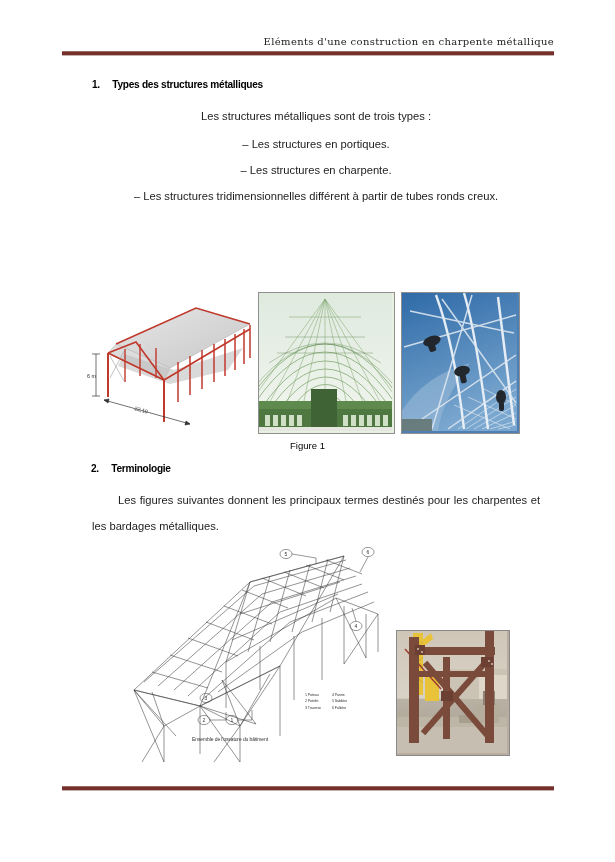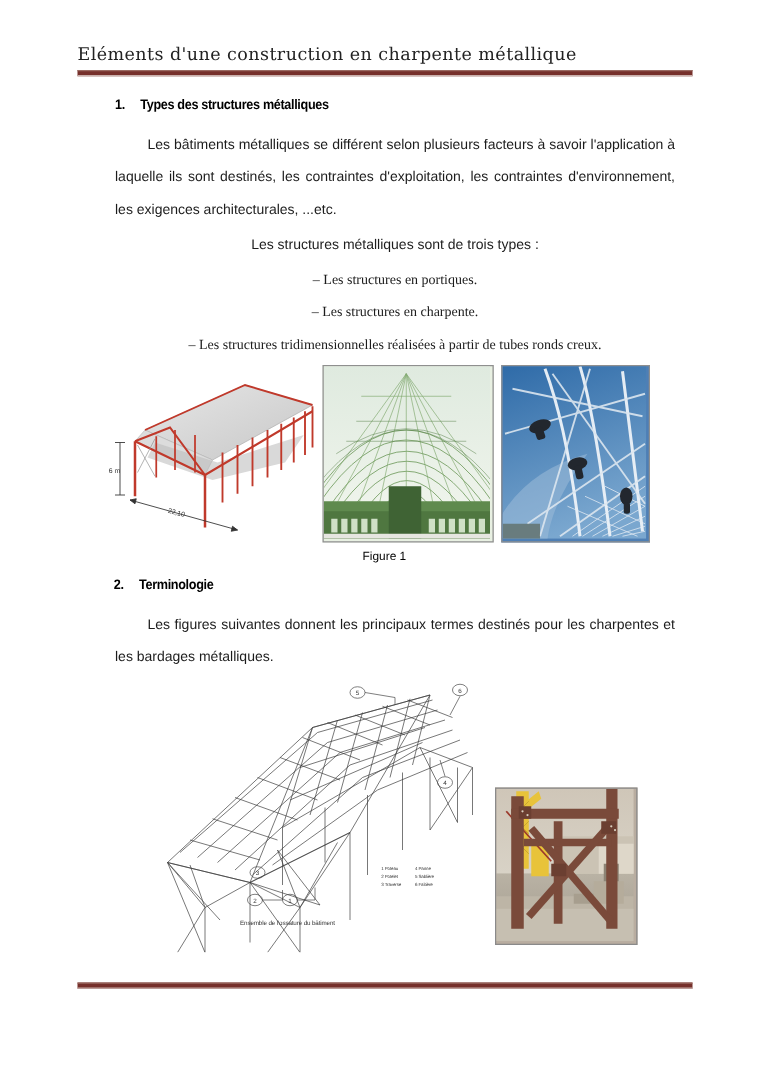--- a/index.html
+++ b/index.html
@@ -23,23 +23,23 @@
 
   
   .header {
     position: absolute;
     left: 62px;
     top: 36px;
     width: 492px;
   }
   .header-title {
     font-family: "DejaVu Serif", serif;
-    font-size: 14px;
+    font-size: 10px;
     letter-spacing: .35px;
-    text-align: left;
+    text-align: right;
     color: #222;
     white-space: nowrap;
   }
   .rule-thick {
     margin-top: 4px;
     height: 3px;
     background: #76302b;
     border-top: 1px solid #9a6a62;
     border-bottom: 1px solid #c9b0ac;
   }
@@ -69,21 +69,21 @@
 
   p.body {
     font-size: 11.2px;
     line-height: 26px;
     margin: 0 0 2px 0;
     text-align: justify;
     color: #1c1c1c;
   }
   p.body.first { text-indent: 26px; }
   p.nojust { text-align: center; }
-  p.dash { margin: 0; font-family: Liberation Serif, serif; }
+  p.dash { margin: 0; }
 
   
   .fig1-row {
     position: absolute;
     left: 78px;
     top: 292px;
     width: 440px;
     height: 140px;
   }
   .fig-box { position: absolute; overflow: hidden; }
@@ -199,25 +199,24 @@
   <div class="header">
     <div class="header-title">Eléments d'une construction en charpente métallique</div>
     <div class="rule-thick"></div>
   </div>
 
   <div class="content">
     <div class="section-heading">
       <span class="num">1.</span>
       <span>Types des structures métalliques</span>
     </div>
-    <p class="body first">Les bâtiments métalliques se différent selon plusieurs facteurs à savoir l'application à laquelle ils sont destinés, les contraintes d'exploitation, les contraintes d'environnement, les exigences architecturales, ...etc.</p>
     <p class="body nojust">Les structures métalliques sont de trois types :</p>
     <p class="body nojust dash">– Les structures en portiques.</p>
     <p class="body nojust dash">– Les structures en charpente.</p>
-    <p class="body nojust dash">– Les structures tridimensionnelles réalisées à partir de tubes ronds creux.</p>
+    <p class="body nojust dash">– Les structures tridimensionnelles différent à partir de tubes ronds creux.</p>
   </div>
 
   <div class="fig1-row">
 
     <div class="fig-box" id="imgA">
       <svg width="178" height="131" viewBox="0 0 178 131">
         <defs>
           <linearGradient id="roofg" x1="0" y1="0" x2="1" y2="1">
             <stop offset="0" stop-color="#e6e6e6"></stop>
             <stop offset="1" stop-color="#c7c7c7"></stop>

